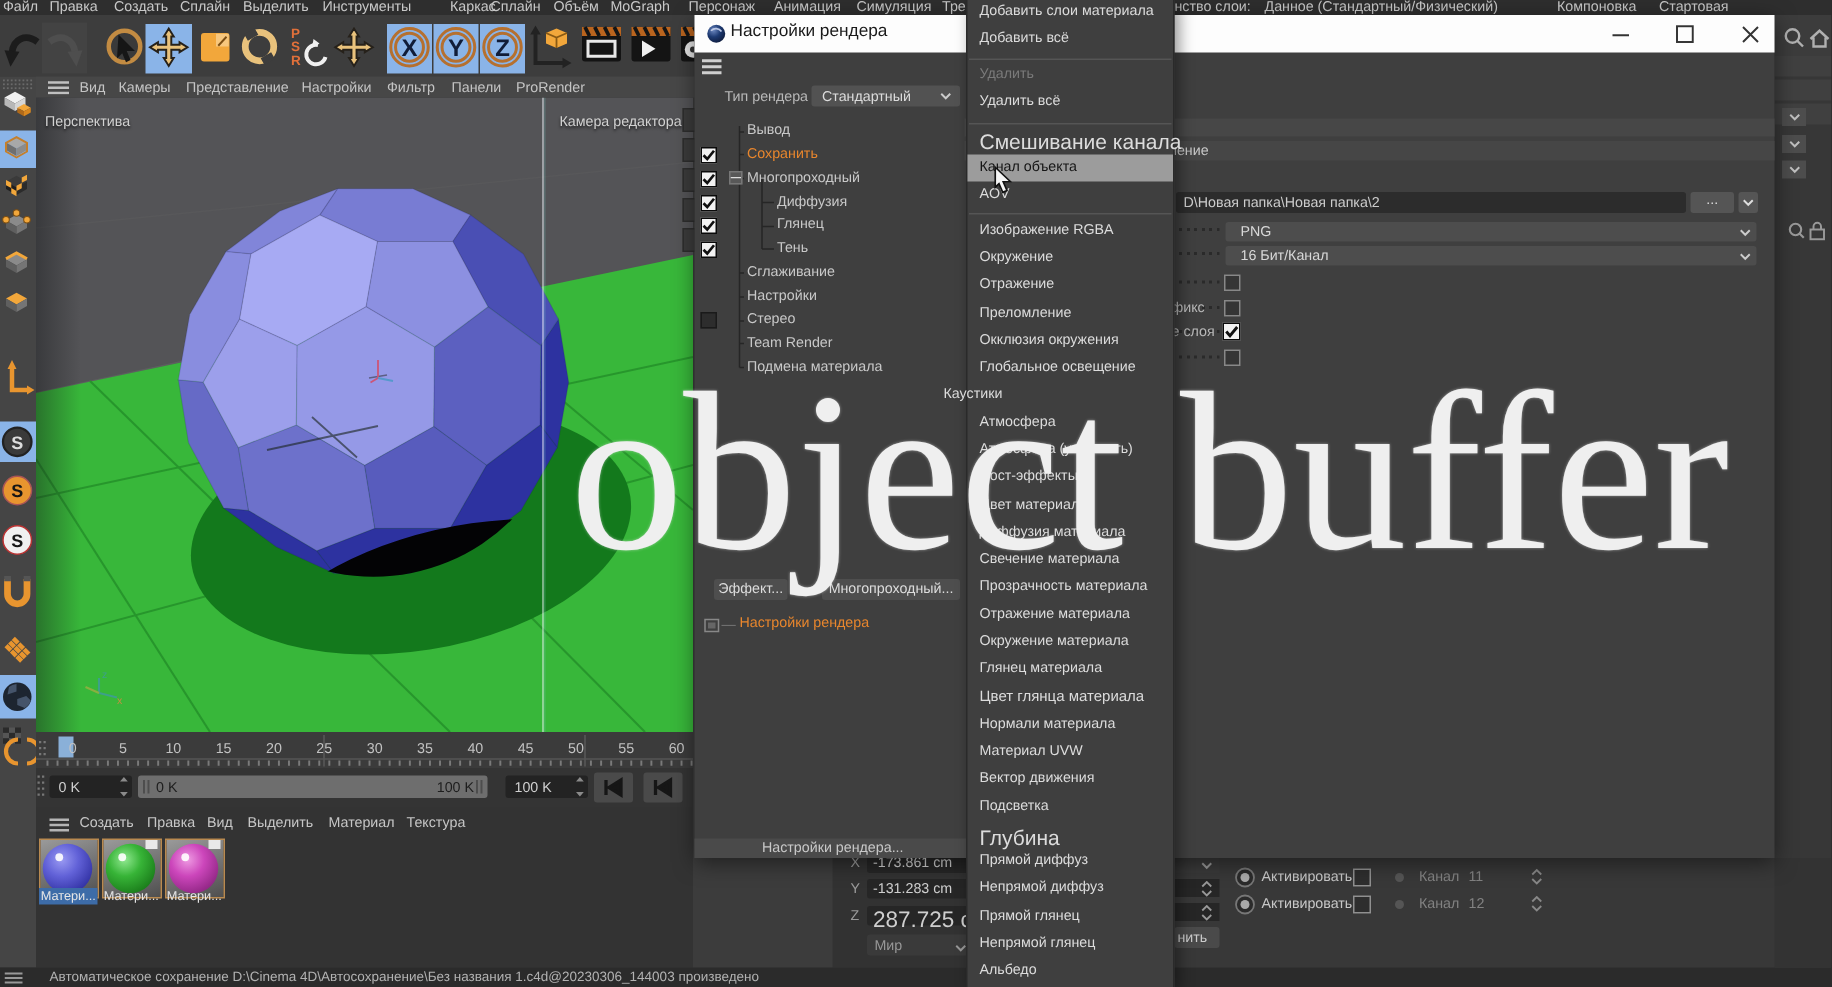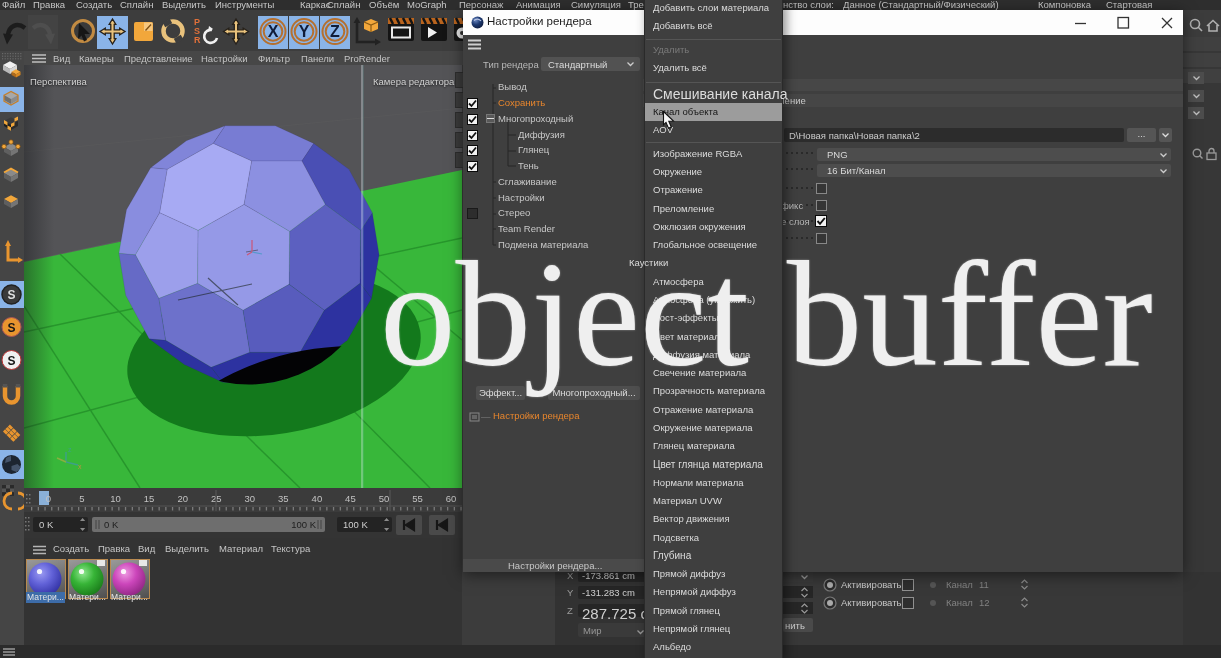--- a/index.html
+++ b/index.html
@@ -480,20 +480,21 @@
     <div class="ab" style="left:783px;top:602px;width:30px;height:12px;background:#262626"></div>
     <svg class="ab" style="left:800px;top:603px" width="9" height="11">
       <path d="M1.5 4 L4.5 1 L7.5 4 M1.5 7 L4.5 10 L7.5 7" stroke="#999" stroke-width="1.2" fill="none"></path>
     </svg>
     <div class="ab" style="left:783px;top:618px;width:30px;height:14px;background:#4a4a4a;border-radius:2px"></div>
     <div class="ab" style="left:785px;top:620px;font-size:9.5px;color:#ccc">нить</div>
 <div class="ab" style="left:0;top:645px;width:1221px;height:13px;background:#2b2b2b"></div>
     <svg class="ab" style="left:3px;top:648px" width="13" height="8">
       <path d="M0 1 H12 M0 4 H12 M0 7 H12" stroke="#999" stroke-width="1.4"></path>
     </svg>
+    <div class="ab" style="left:33px;top:646px;font-size:9px;color:#b2b2b2">Автоматическое сохранение D:\Cinema 4D\Автосохранение\Без названия 1.c4d@20230306_144003 произведено</div>
 <div class="ab" style="left:1183px;top:0;width:38px;height:10px;background:#2e2e2e"></div>
     <div class="ab" style="left:1183px;top:10px;width:38px;height:635px;background:#373737"></div>
     <div class="ab" style="left:1183px;top:10px;width:38px;height:27px;background:#3c3c3c"></div>
     <svg class="ab" style="left:1188px;top:17px" width="32" height="16">
       <circle cx="7" cy="7" r="4.5" fill="none" stroke="#b0b0b0" stroke-width="1.6"></circle>
       <path d="M10 10 L14 14" stroke="#b0b0b0" stroke-width="1.6"></path>
       <path d="M19 9 L25 3.5 L31 9 M21 8 V14 H29 V8" fill="none" stroke="#b0b0b0" stroke-width="1.6"></path>
     </svg>
     <div class="ab" style="left:1183px;top:37px;width:38px;height:14px;background:#404040"></div>
     <div class="ab" style="left:1183px;top:53px;width:38px;height:14px;background:#404040"></div>
@@ -615,21 +616,21 @@
       <div class="ab" style="left:653px;top:367.1px;font-size:9.5px;color:#dcdcdc;white-space:nowrap">Свечение материала</div>
       <div class="ab" style="left:653px;top:385.3px;font-size:9.5px;color:#dcdcdc;white-space:nowrap">Прозрачность материала</div>
       <div class="ab" style="left:653px;top:403.6px;font-size:9.5px;color:#dcdcdc;white-space:nowrap">Отражение материала</div>
       <div class="ab" style="left:653px;top:421.9px;font-size:9.5px;color:#dcdcdc;white-space:nowrap">Окружение материала</div>
       <div class="ab" style="left:653px;top:440.2px;font-size:9.5px;color:#dcdcdc;white-space:nowrap">Глянец материала</div>
       <div class="ab" style="left:653px;top:458.5px;font-size:10px;color:#dcdcdc;white-space:nowrap">Цвет глянца материала</div>
       <div class="ab" style="left:653px;top:476.7px;font-size:9.5px;color:#dcdcdc;white-space:nowrap">Нормали материала</div>
       <div class="ab" style="left:653px;top:495.0px;font-size:9.5px;color:#dcdcdc;white-space:nowrap">Материал UVW</div>
       <div class="ab" style="left:653px;top:513.3px;font-size:9.5px;color:#dcdcdc;white-space:nowrap">Вектор движения</div>
       <div class="ab" style="left:653px;top:531.6px;font-size:9.5px;color:#dcdcdc;white-space:nowrap">Подсветка</div>
-      <div class="ab" style="left:653px;top:549.9px;font-size:10px;color:#dcdcdc;white-space:nowrap">Глубина</div>
+      <div class="ab" style="left:653px;top:549.9px;font-size:14px;color:#dcdcdc;white-space:nowrap">Глубина</div>
       <div class="ab" style="left:653px;top:568.1px;font-size:9.5px;color:#dcdcdc;white-space:nowrap">Прямой диффуз</div>
       <div class="ab" style="left:653px;top:586.4px;font-size:9.5px;color:#dcdcdc;white-space:nowrap">Непрямой диффуз</div>
       <div class="ab" style="left:653px;top:604.7px;font-size:9.5px;color:#dcdcdc;white-space:nowrap">Прямой глянец</div>
       <div class="ab" style="left:653px;top:623.0px;font-size:9.5px;color:#dcdcdc;white-space:nowrap">Непрямой глянец</div>
       <div class="ab" style="left:653px;top:641.3px;font-size:9.5px;color:#dcdcdc;white-space:nowrap">Альбедо</div>
       <svg class="ab" style="left:662px;top:110px;" width="14" height="20">
         <path d="M1.5 1.5 L11.5 11 L6.8 11.2 L9.3 17 L6.5 18.2 L4 12.4 L1.5 14.8 Z" fill="#f5f5f5" stroke="#111" stroke-width="1.1"></path>
       </svg>
 </div>
 <div class="ab" style="left:380px;top:239px;font-family:'Liberation Serif',serif;font-size:151px;color:#efefef;font-variant-ligatures:none;text-shadow:0 0 2px rgba(235,235,235,0.55);white-space:nowrap;z-index:30;line-height:1">object buffer</div>

